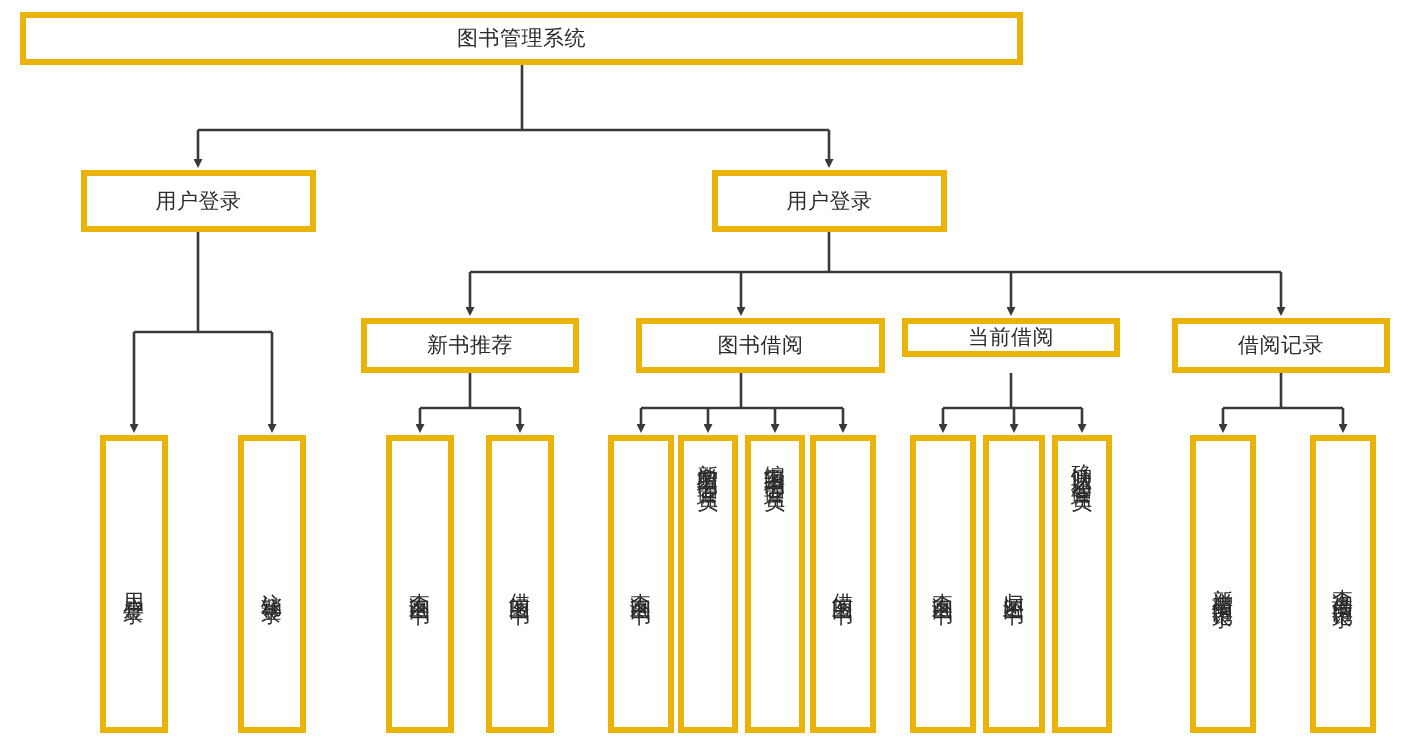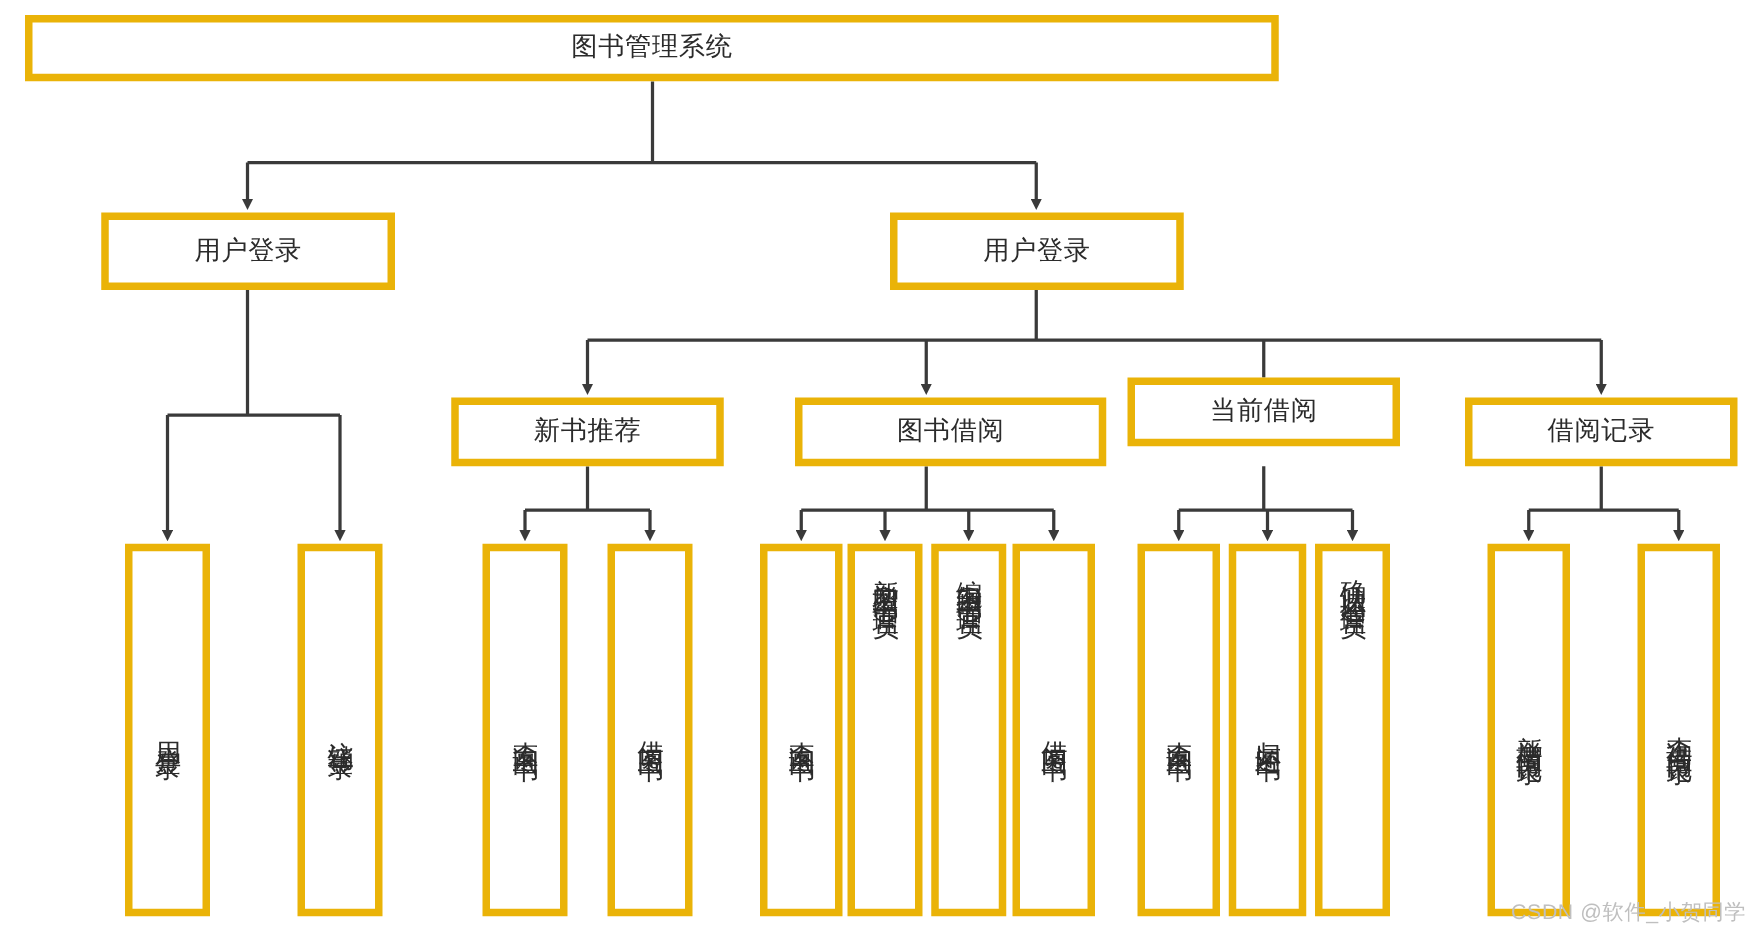--- a/index.html
+++ b/index.html
@@ -130,21 +130,21 @@
       </div>
       <div class="node-box" style="left: 712px; top: 170px; width: 235px; height: 62px;">
         <span class="node-label-h">用户登录</span>
       </div>
       <div class="node-box" style="left: 361px; top: 318px; width: 218px; height: 55px; text-align: center;">
         <span class="node-label-h">新书推荐</span>
       </div>
       <div class="node-box" style="left: 636px; top: 318px; width: 249px; height: 55px;">
         <span class="node-label-h">图书借阅</span>
       </div>
-      <div class="node-box" style="left: 902px; top: 302px; width: 218px; height: 55px;">
+      <div class="node-box" style="left: 902px; top: 318px; width: 218px; height: 39px;">
         <span class="node-label-h">当前借阅</span>
       </div>
       <div class="node-box" style="left: 1172px; top: 318px; width: 218px; height: 55px; justify-content: center;">
         <span class="node-label-h">借阅记录</span>
       </div>
       <div class="node-box vertical center-text" style="left: 100px; top: 435px; width: 68px; height: 298px;">
         <span class="node-label-v">用户登录</span>
       </div>
       <div class="node-box vertical center-text" style="left: 238px; top: 435px; width: 68px; height: 298px;">
         <span class="node-label-v">注销登录</span>
@@ -177,14 +177,13 @@
         <span class="node-label-v">确认归还（管理员）</span>
       </div>
       <div class="node-box vertical center-text" style="left: 1190px; top: 435px; width: 66px; height: 298px;">
         <span class="node-label-v">新增借阅记录</span>
       </div>
       <div class="node-box vertical center-text" style="left: 1310px; top: 435px; width: 66px; height: 298px;">
         <span class="node-label-v">查询借阅记录</span>
       </div>
     </div>
 
-  <div id="watermark">CSDN @软件_小贺同学</div>
 </div>
 
 </body></html>

